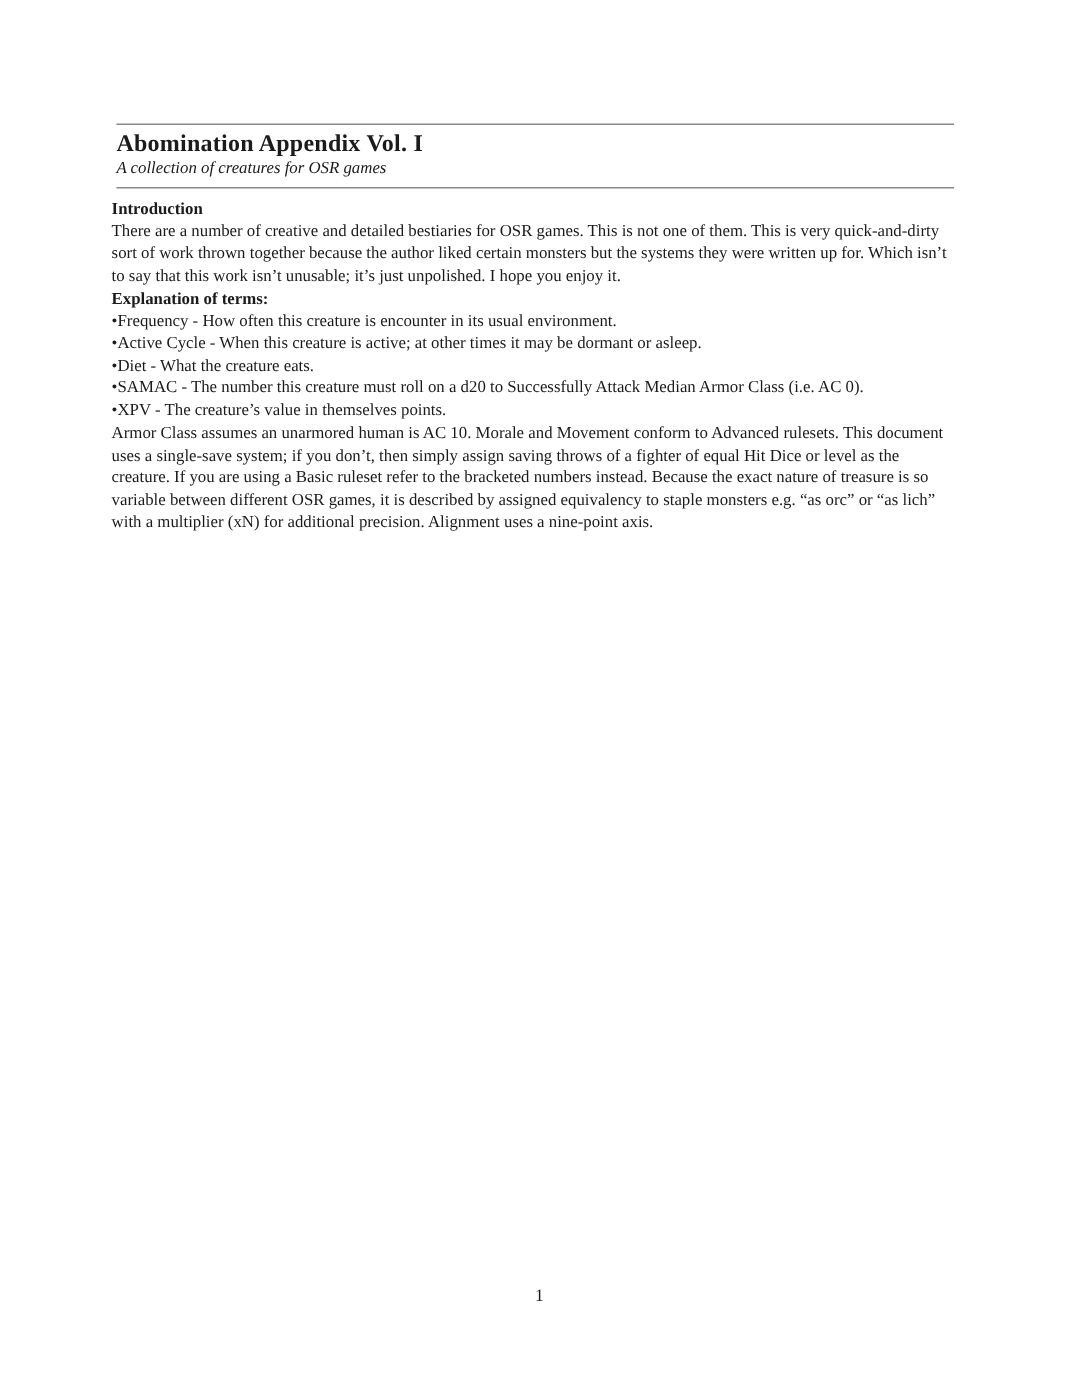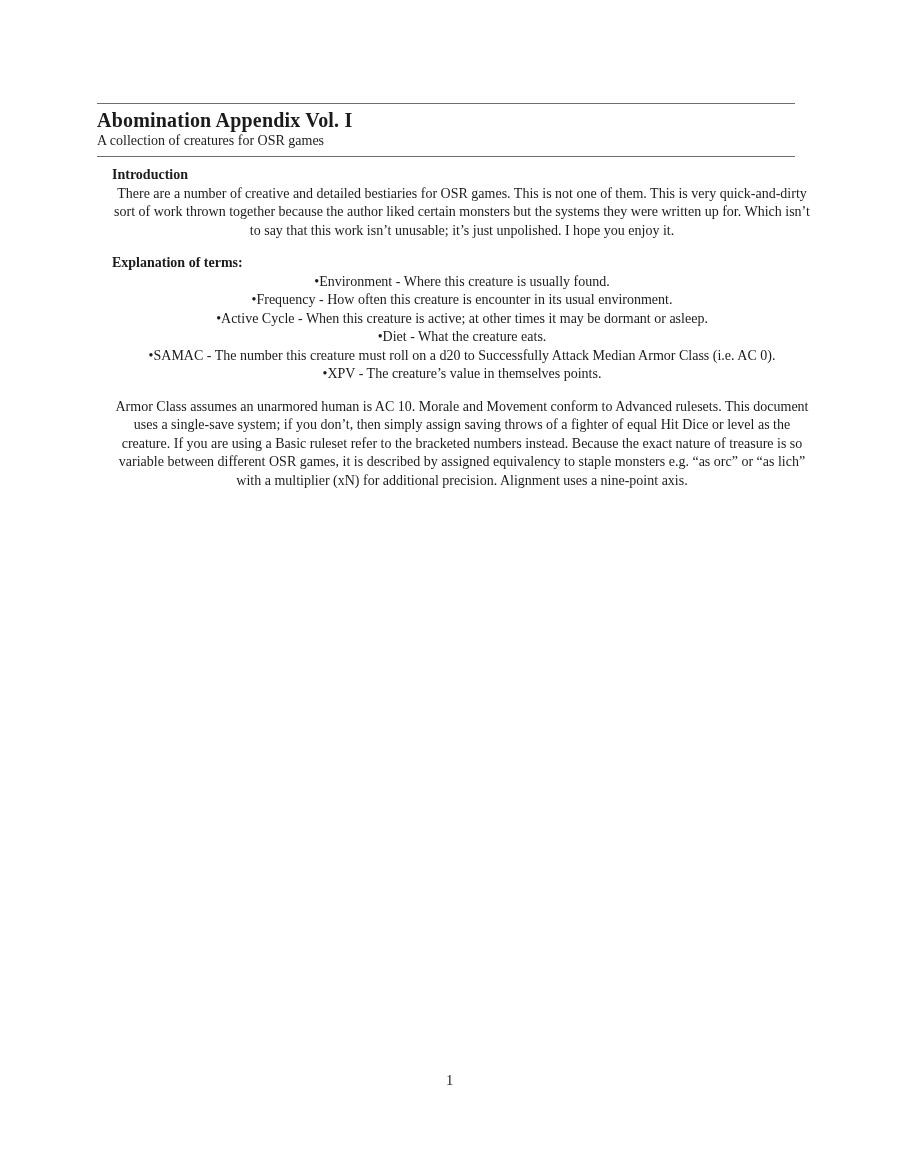--- a/index.html
+++ b/index.html
@@ -27,43 +27,43 @@
   }
   .doc-title {
     font-weight: bold;
     font-size: 20px;
     line-height: 22px;
     letter-spacing: 0.2px;
   }
   .doc-subtitle {
     font-size: 14px;
     line-height: 19px;
+    font-style: italic;
   }
   .doc-body {
     position: absolute;
-    left: 112px;
+    left: 93px;
     top: 166px;
     width: 700px;
     font-size: 14px;
     line-height: 18.5px;
     text-align: left;
   }
   .doc-section + .doc-section {
-    margin-top: 14px;
+    margin-top: 1px;
   }
   .section-heading {
     font-size: 14px;
     font-weight: bold;
     margin: 0;
     padding: 0;
   }
   .doc-paragraph, .term-item {
     margin: 0;
     padding: 0;
-    text-align: center;
   }
   .doc-footer {
     position: absolute;
     left: 0;
     top: 1072px;
     width: 899px;
     text-align: center;
     font-size: 14.5px;
   }
 </style>
@@ -77,21 +77,20 @@
 
 <main class="doc-body">
   <section class="doc-section">
     <h2 class="section-heading">Introduction</h2>
     <p class="doc-paragraph">There are a number of creative and detailed bestiaries for OSR games. This is not one of them. This is very quick-and-dirty sort of work thrown together because the author liked certain monsters but the systems they were written up for. Which isn’t to say that this work isn’t unusable; it’s just unpolished. I hope you enjoy it.</p>
   </section>
 
   <section class="doc-section">
     <h2 class="section-heading">Explanation of terms:</h2>
     <div id="terms-list">
-        <div class="term-item">•Environment - Where this creature is usually found.</div>
         <div class="term-item">•Frequency - How often this creature is encounter in its usual environment.</div>
         <div class="term-item">•Active Cycle - When this creature is active; at other times it may be dormant or asleep.</div>
         <div class="term-item">•Diet - What the creature eats.</div>
         <div class="term-item">•SAMAC - The number this creature must roll on a d20 to Successfully Attack Median Armor Class (i.e. AC 0).</div>
         <div class="term-item">•XPV - The creature’s value in themselves points.</div>
       </div>
   </section>
 
   <section class="doc-section">
     <p class="doc-paragraph">Armor Class assumes an unarmored human is AC 10. Morale and Movement conform to Advanced rulesets. This document uses a single-save system; if you don’t, then simply assign saving throws of a fighter of equal Hit Dice or level as the creature. If you are using a Basic ruleset refer to the bracketed numbers instead. Because the exact nature of treasure is so variable between different OSR games, it is described by assigned equivalency to staple monsters e.g. “as orc” or “as lich” with a multiplier (xN) for additional precision. Alignment uses a nine-point axis.</p>

